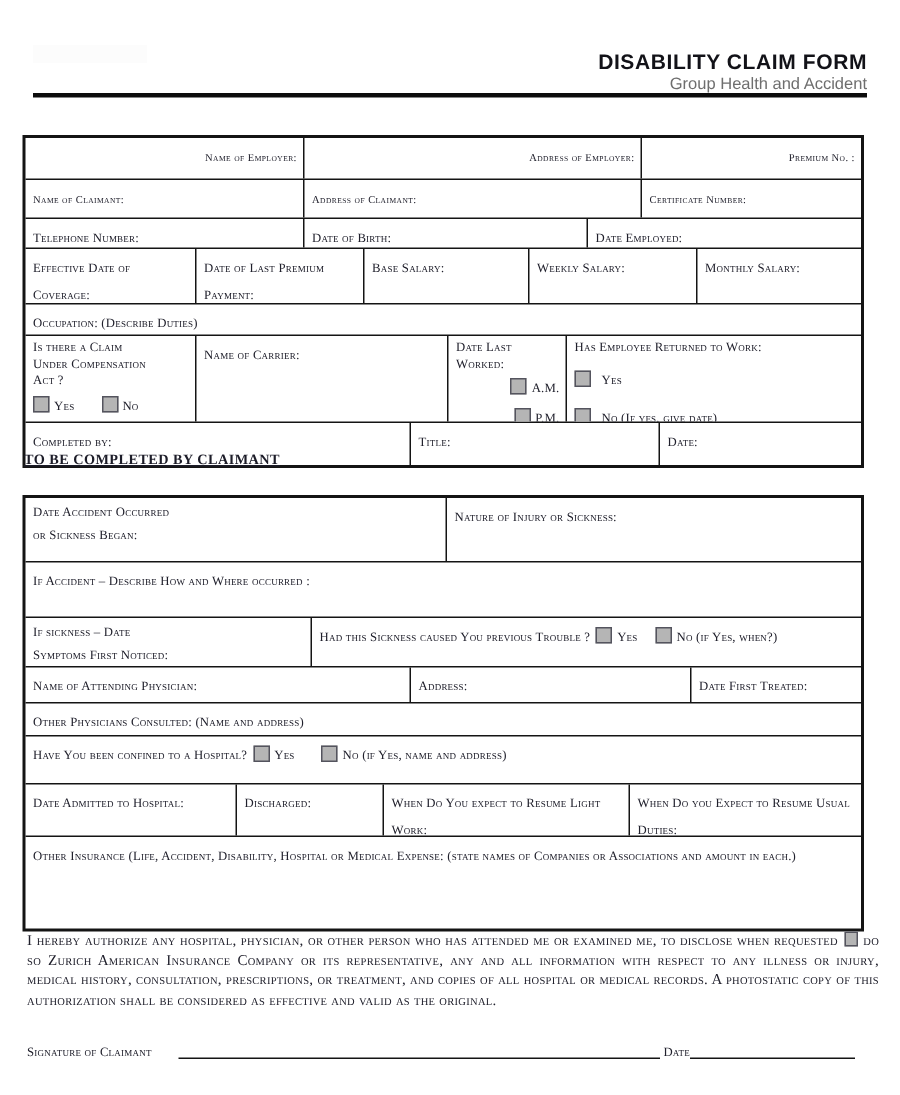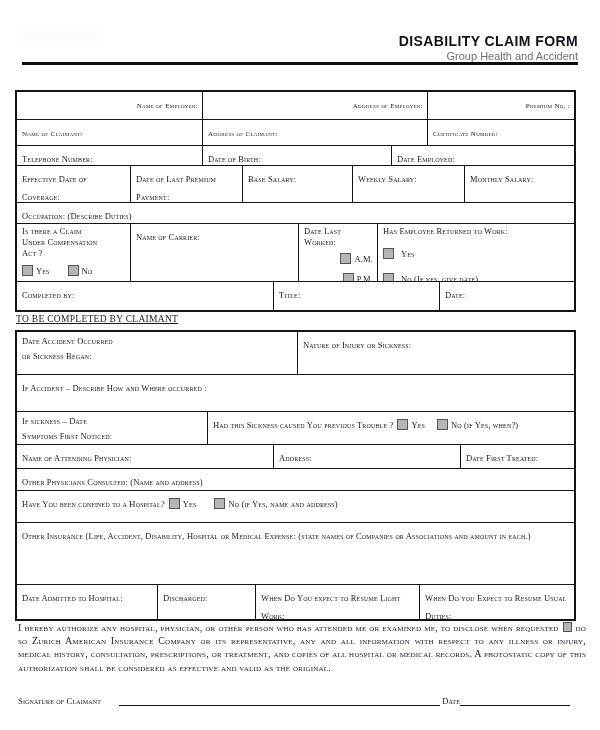--- a/index.html
+++ b/index.html
@@ -43,22 +43,22 @@
     display:inline-block;width:9px;height:9px;background:#b5b5b5;
     border:1.5px solid #54545e;vertical-align:-2px;margin:0 3px 0 0;cursor:pointer;
   }
   .cb-sm{width:7px;height:8px;vertical-align:-1px;}
   .cbline{white-space:nowrap;}
   .ampm{position:absolute;right:4px;text-align:right;}
   .ampm .cbline{display:block;margin-top:2px;}
   .yesno-bottom{position:absolute;left:5px;bottom:3px;}
   .yesno-bottom .cbline{margin-right:14px;}
   .sec-title{
-    position:absolute;left:16px;top:314px;
-    font-variant:small-caps;font-weight:normal;font-size:9.5px;letter-spacing:.3px;
+    position:absolute;left:16px;top:302px;
+    font-variant:small-caps;font-weight:bold;font-size:9.5px;letter-spacing:.3px;
     text-decoration:underline;color:#1c1c28;
   }
   .auth{
     position:absolute;left:18px;right:14px;top:621px;
     font-variant:small-caps;font-size:10px;line-height:1.32;letter-spacing:.2px;
     text-align:justify;color:#20202c;
   }
   .sig-row{
     position:absolute;left:18px;right:30px;top:694px;
     display:flex;align-items:flex-end;
@@ -233,38 +233,38 @@
   </div>
 
   <div class="row" style="height:32px;">
     <div class="cell" style="flex:1;">
       <span class="lbl">Have You been confined to a Hospital?</span>
       <span class="cbline"> <span class="cb"></span><span class="lbl">Yes</span></span>
       <span class="cbline" style="margin-left:14px;"><span class="cb"></span><span class="lbl">No (if Yes, name and address)</span></span>
     </div>
   </div>
 
-  <div class="row" style="height:62px;">
-    <div class="cell" style="flex:1;">
-      <span class="lbl">Other Insurance  (Life, Accident, Disability, Hospital or Medical Expense:  (state names of Companies or Associations and amount in each.)</span>
-    </div>
-  </div>
-
   <div class="row" style="height:35px;">
     <div class="cell" style="width:140px;">
       <span class="lbl">Date Admitted to Hospital:</span>
     </div>
     <div class="cell" style="width:98px;">
       <span class="lbl">Discharged:</span>
     </div>
     <div class="cell" style="width:164px;">
       <span class="lbl">When Do You expect to Resume Light Work:</span>
     </div>
     <div class="cell" style="flex:1;">
       <span class="lbl">When Do you Expect to Resume Usual Duties:</span>
+    </div>
+  </div>
+
+  <div class="row" style="height:62px;">
+    <div class="cell" style="flex:1;">
+      <span class="lbl">Other Insurance  (Life, Accident, Disability, Hospital or Medical Expense:  (state names of Companies or Associations and amount in each.)</span>
     </div>
   </div>
 </div>
 
 <div class="auth">
   <span>I hereby authorize any hospital, physician, or other person who has attended me or examined me, to disclose when requested</span>
   <span class="cb cb-sm" style="margin:0 1px;"></span>
   <span>do so Zurich American Insurance Company or its representative, any and all information with respect to any illness or injury, medical history, consultation, prescriptions, or treatment, and copies of all hospital or medical records.  A photostatic copy of this authorization shall be considered as effective and valid as the original.</span>
 </div>
 

